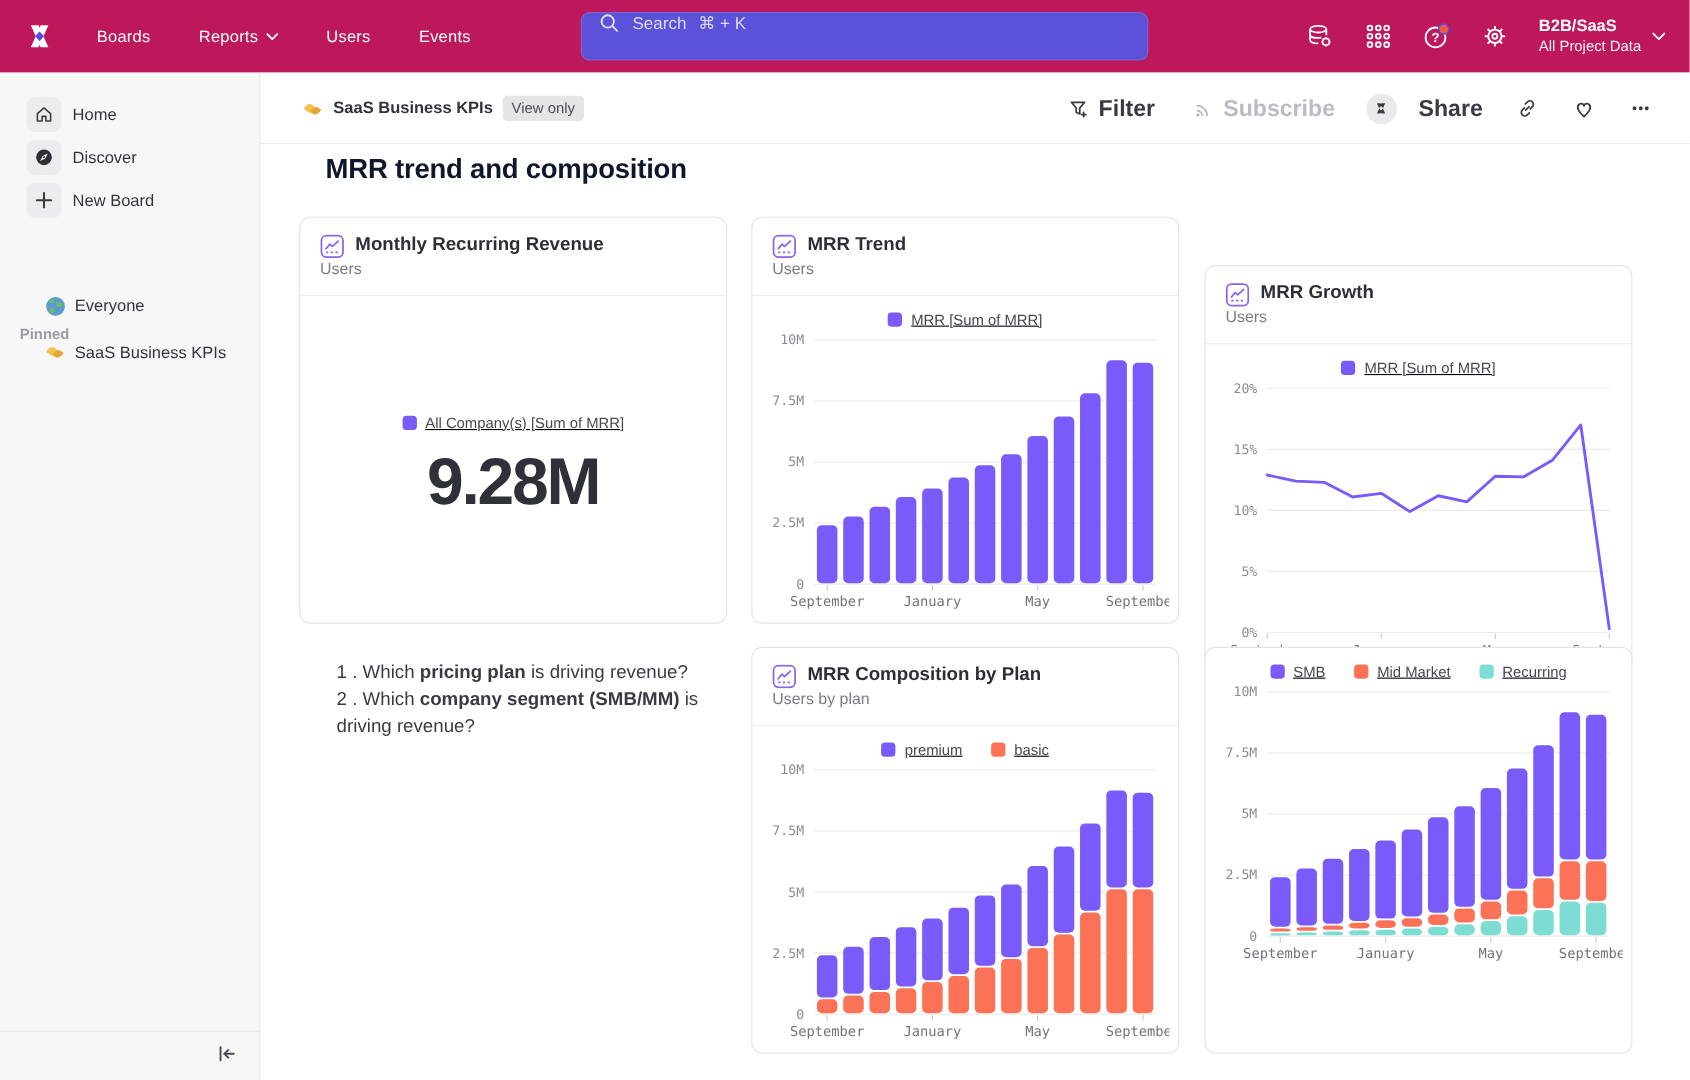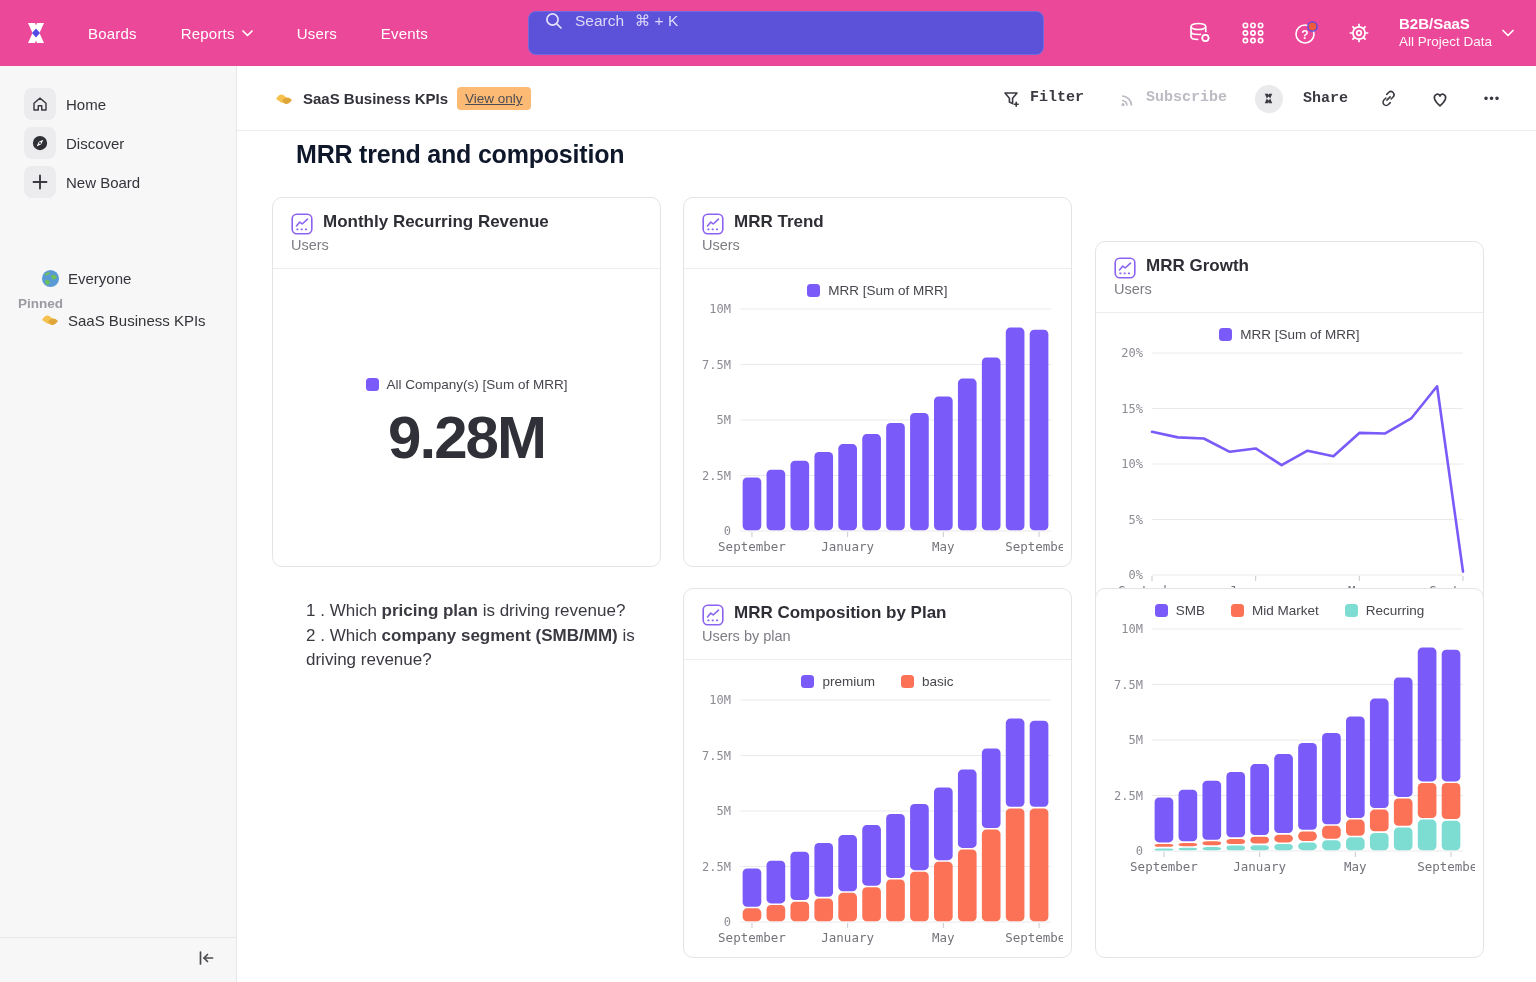--- a/index.html
+++ b/index.html
@@ -1,20 +1,20 @@
 <!DOCTYPE html>
 <html><head>
 <meta charset="utf-8">
 <style>
   * { margin:0; padding:0; box-sizing:border-box; }
   html,body { width:1536px; height:982px; overflow:hidden; background:#fff;
     font-family:"Liberation Sans", sans-serif; -webkit-font-smoothing:antialiased; }
 
   
-  .navbar { position:absolute; left:0; top:0; width:1536px; height:66px; background:#ec4899;
+  .navbar { position:absolute; left:0; top:0; width:1536px; height:66px; background:#be185d;
     display:flex; align-items:center; }
   .nav-logo { position:absolute; left:20px; top:17px; width:32px; height:32px; cursor:pointer; }
   .nav-links { position:absolute; left:88px; top:0; height:66px; display:flex; align-items:center; gap:44px; }
   .nav-link { color:#FFFFFF; font-size:15px; font-weight:500; letter-spacing:.2px; display:flex;
     align-items:center; gap:7px; cursor:pointer; }
   .search { position:absolute; left:528px; top:11px; width:516px; height:44px; background:#5C51D9;
     border:1px solid rgba(255,255,255,0.14); border-radius:8px; display:flex; 
     padding:0 16px; gap:12px; color:#DDD9F8; font-size:15.5px; cursor:text; }
   .search .kbd { margin-left:2px; }
   .nav-right { position:absolute; right:0; top:0; height:66px; display:flex; align-items:center; }
@@ -36,43 +36,43 @@
   .pin-ic { width:20px; height:20px; margin-left:40px; display:flex; align-items:center; justify-content:center; }
   .pin-label { font-size:15px; font-weight:500; color:#34343A; margin-left:8px; }
   .side-foot-line { position:absolute; left:0; top:871px; width:237px; border-top:1px solid #E8E8EA; }
   .collapse-btn { position:absolute; left:196px; top:882px; width:20px; height:20px; cursor:pointer; }
 
   
   .bheader { position:absolute; left:237px; top:66px; width:1299px; height:65px; background:#fff;
     border-bottom:1px solid #ECECEE; }
   .bh-left { position:absolute; left:37px; top:0; height:65px; display:flex; align-items:center; gap:9px; }
   .bh-title { font-size:15px; font-weight:600; color:#32323A; }
-  .badge { background:#fdba74; color:#4C4C54; font-size:13.5px; padding:4px 8px; border-radius:4px;text-decoration:underline; }
+  .badge { background:#e5e5e5; color:#4C4C54; font-size:13.5px; padding:4px 8px; border-radius:4px; }
   .bh-right { position:absolute; right:32px; top:0; height:65px; display:flex; align-items:center; }
-  .bh-act { display:flex; gap:8px; font-size:15px; font-weight:600; color:#3A3A42; cursor:pointer;font-family:Liberation Mono, monospace; }
+  .bh-act { display:flex; align-items:center; gap:8px; font-size:21px; font-weight:600; color:#3A3A42; cursor:pointer; }
   .bh-act.dim { color:#BBBBC3; }
   .avatar { width:28px; height:28px; border-radius:50%; background:#EAEAEC; display:flex; align-items:center;
     justify-content:center; cursor:pointer; }
   .icon-btn { width:24px; height:24px; display:flex; align-items:center; justify-content:center; cursor:pointer; }
   .gap28 { width:28px; } .gap34 { width:34px; } .gap20 { width:20px; }
 
   
   .content { position:absolute; left:237px; top:131px; width:1299px; height:851px; background:#fff; }
   .section-title { position:absolute; left:59px; top:9px; font-size:25px; font-weight:700; color:#0f172a;
     letter-spacing:-.2px; }
 
   .card { position:absolute; width:389px; height:370px; background:#fff; border:1px solid #E4E4E8;
     border-radius:10px; cursor:pointer; }
   .card-head { height:71px; border-bottom:1px solid #ECECEE; padding:14px 18px 0 18px; position:relative; }
   .card-head .ci { position:absolute; left:18px; top:15px; }
   .card-title { margin-left:32px; font-size:17px; font-weight:700; color:#2E2E36; white-space:nowrap;
     overflow:hidden; }
   .card-sub { margin-left:0; margin-top:5px; font-size:14.5px; color:#7C7C84; }
   .card-body { position:relative; height:297px; }
-  .legend { display:flex; justify-content:center; align-items:center; gap:26px; padding-top:12px; height:30px; }
+  .legend { display:flex; justify-content:center; align-items:center; gap:26px; padding-top:12px; height:30px;text-decoration:underline; }
   .lg-it { display:flex; align-items:center; gap:8px; }
   .lg-sq { width:13px; height:13px; border-radius:3.5px; }
   .lg-lb { font-size:13.5px; color:#46464E; }
   .plot { position:absolute; left:8px; right:8px; top:30px; height:260px; }
 
   
   .kpi-body { display:flex; flex-direction:column; align-items:center; justify-content:center; height:297px; }
   .kpi-num { font-size:60px; font-weight:700; letter-spacing:-2px; color:#303038; margin-top:10px; }
 
   

